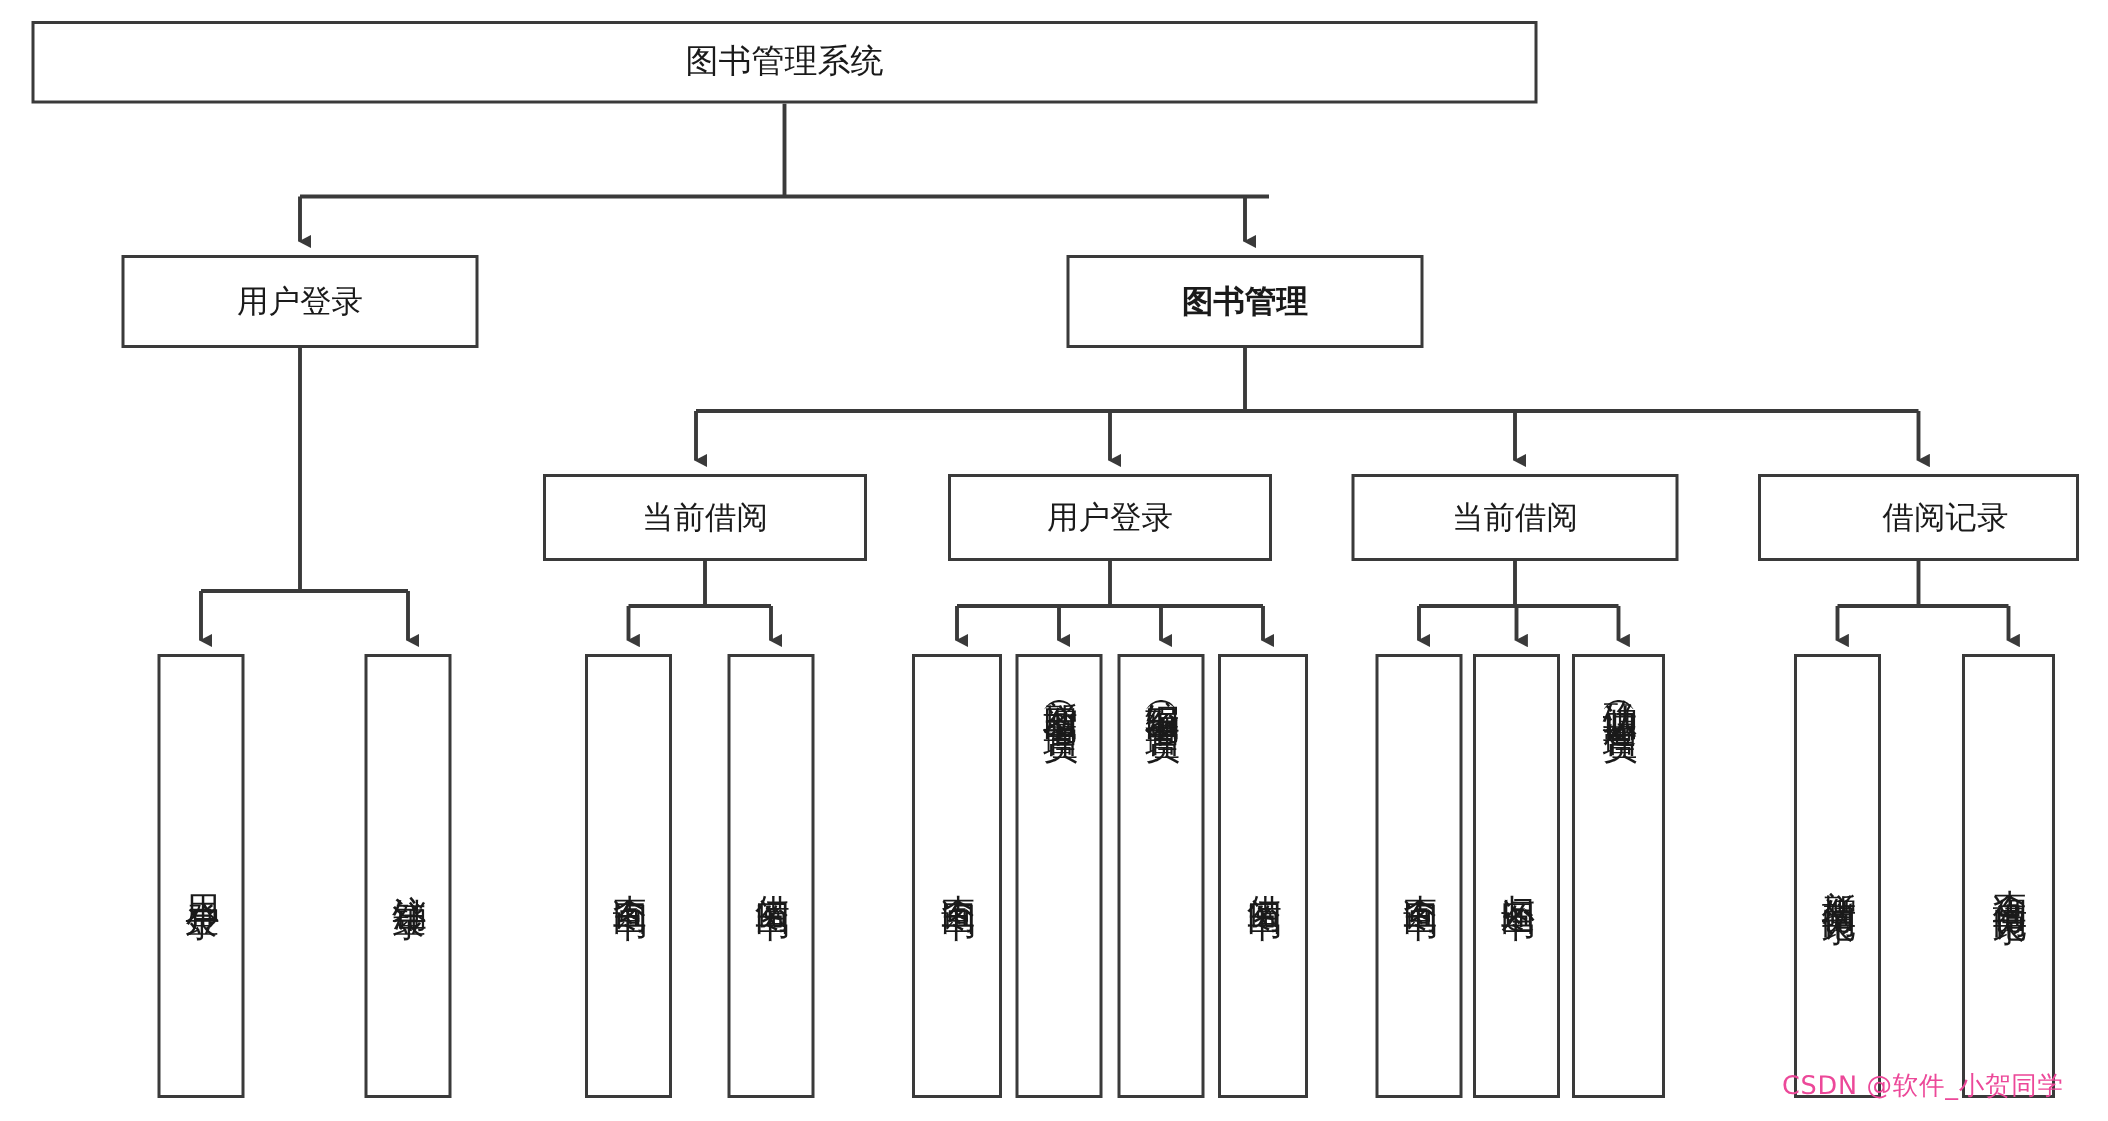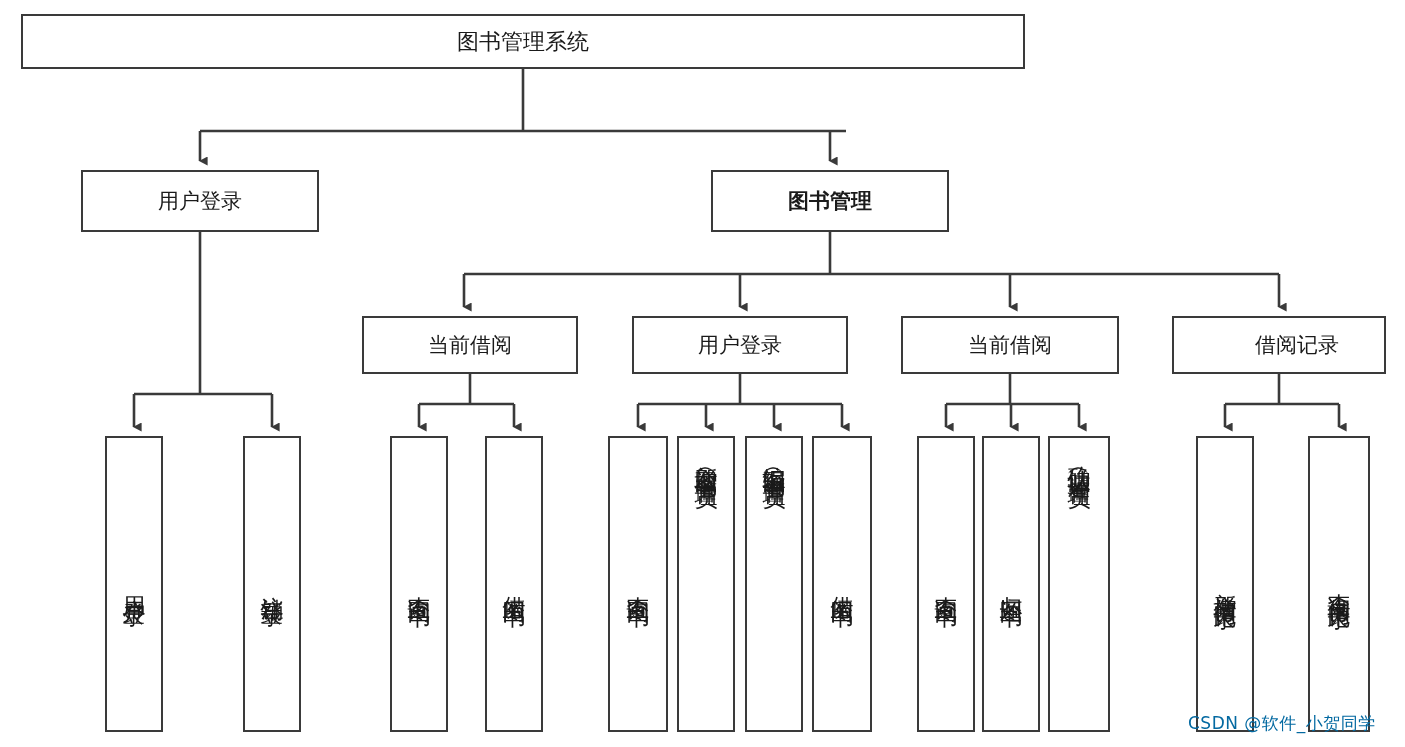--- a/index.html
+++ b/index.html
@@ -59,21 +59,21 @@
   }
   .node.vert.centered {
     align-items: center;
     padding-top: 0;
   }
   #watermark {
     position: absolute;
     left: 1188px;
     top: 712px;
     font-size: 17px;
-    color: #0369a1;
+    color: #ec4899;
     letter-spacing: 0.5px;
     z-index: 3;
     white-space: pre;
     font-family: "DejaVu Sans", "Liberation Sans", sans-serif;
   }
 </style>
 </head>
 <body>
 
 <div id="canvas">

